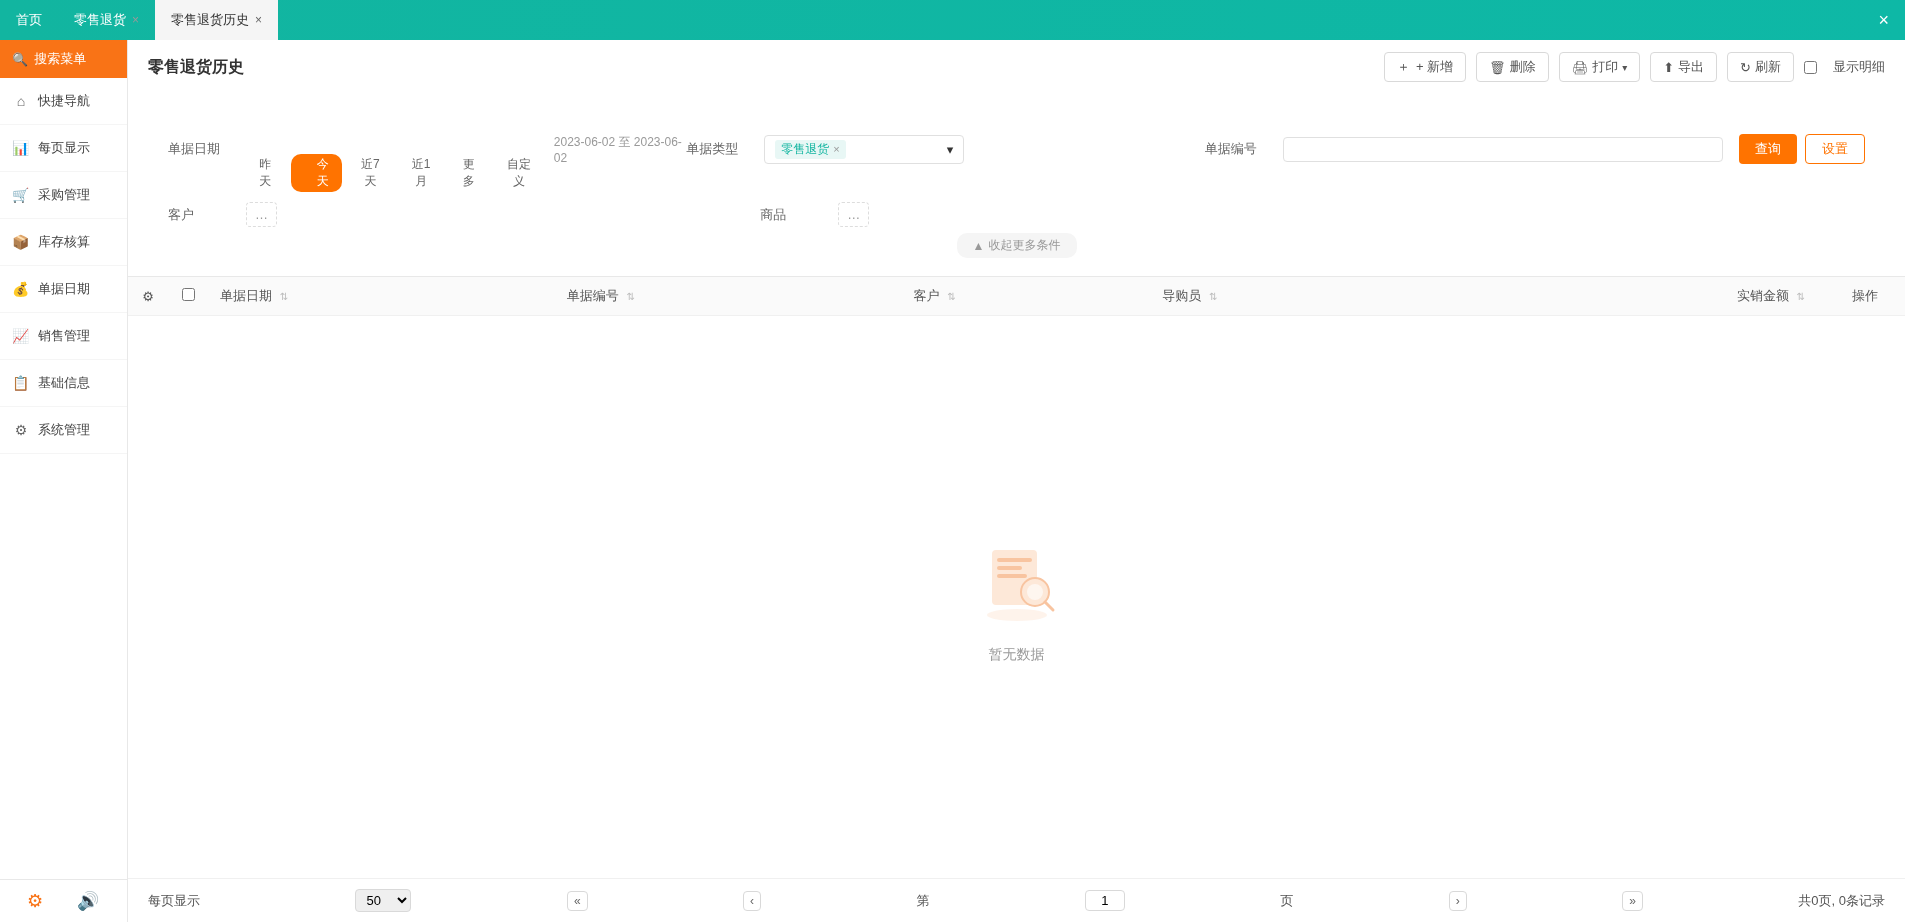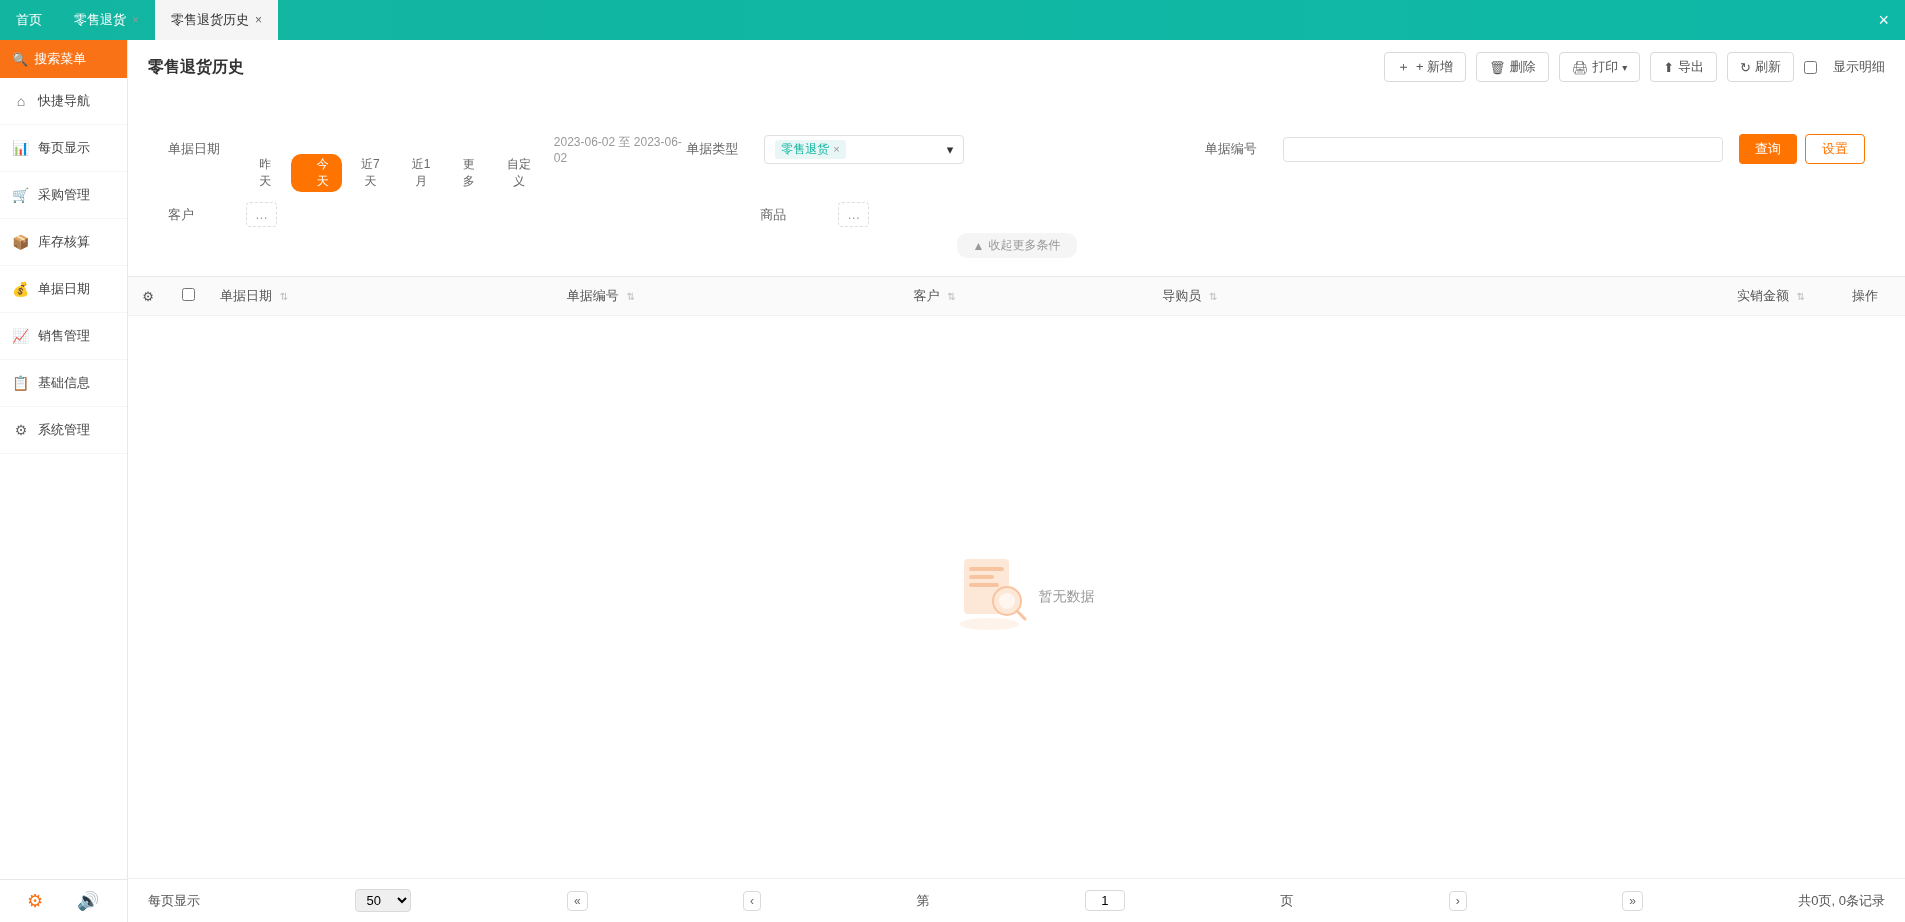--- a/index.html
+++ b/index.html
@@ -325,21 +325,21 @@
     .th-settings {
       width: 40px;
       text-align: center;
     }
     .th-amount { text-align: right; }
     .th-ops { text-align: center; width: 80px; }
 
     
     .empty-state {
       display: flex;
-      flex-direction: row;
+      flex-direction: column;
       align-items: center;
       justify-content: center;
       flex: 1;
       padding: 60px 0;
     }
     .empty-icon {
       width: 100px;
       height: 100px;
       margin-bottom: 16px;
     }

